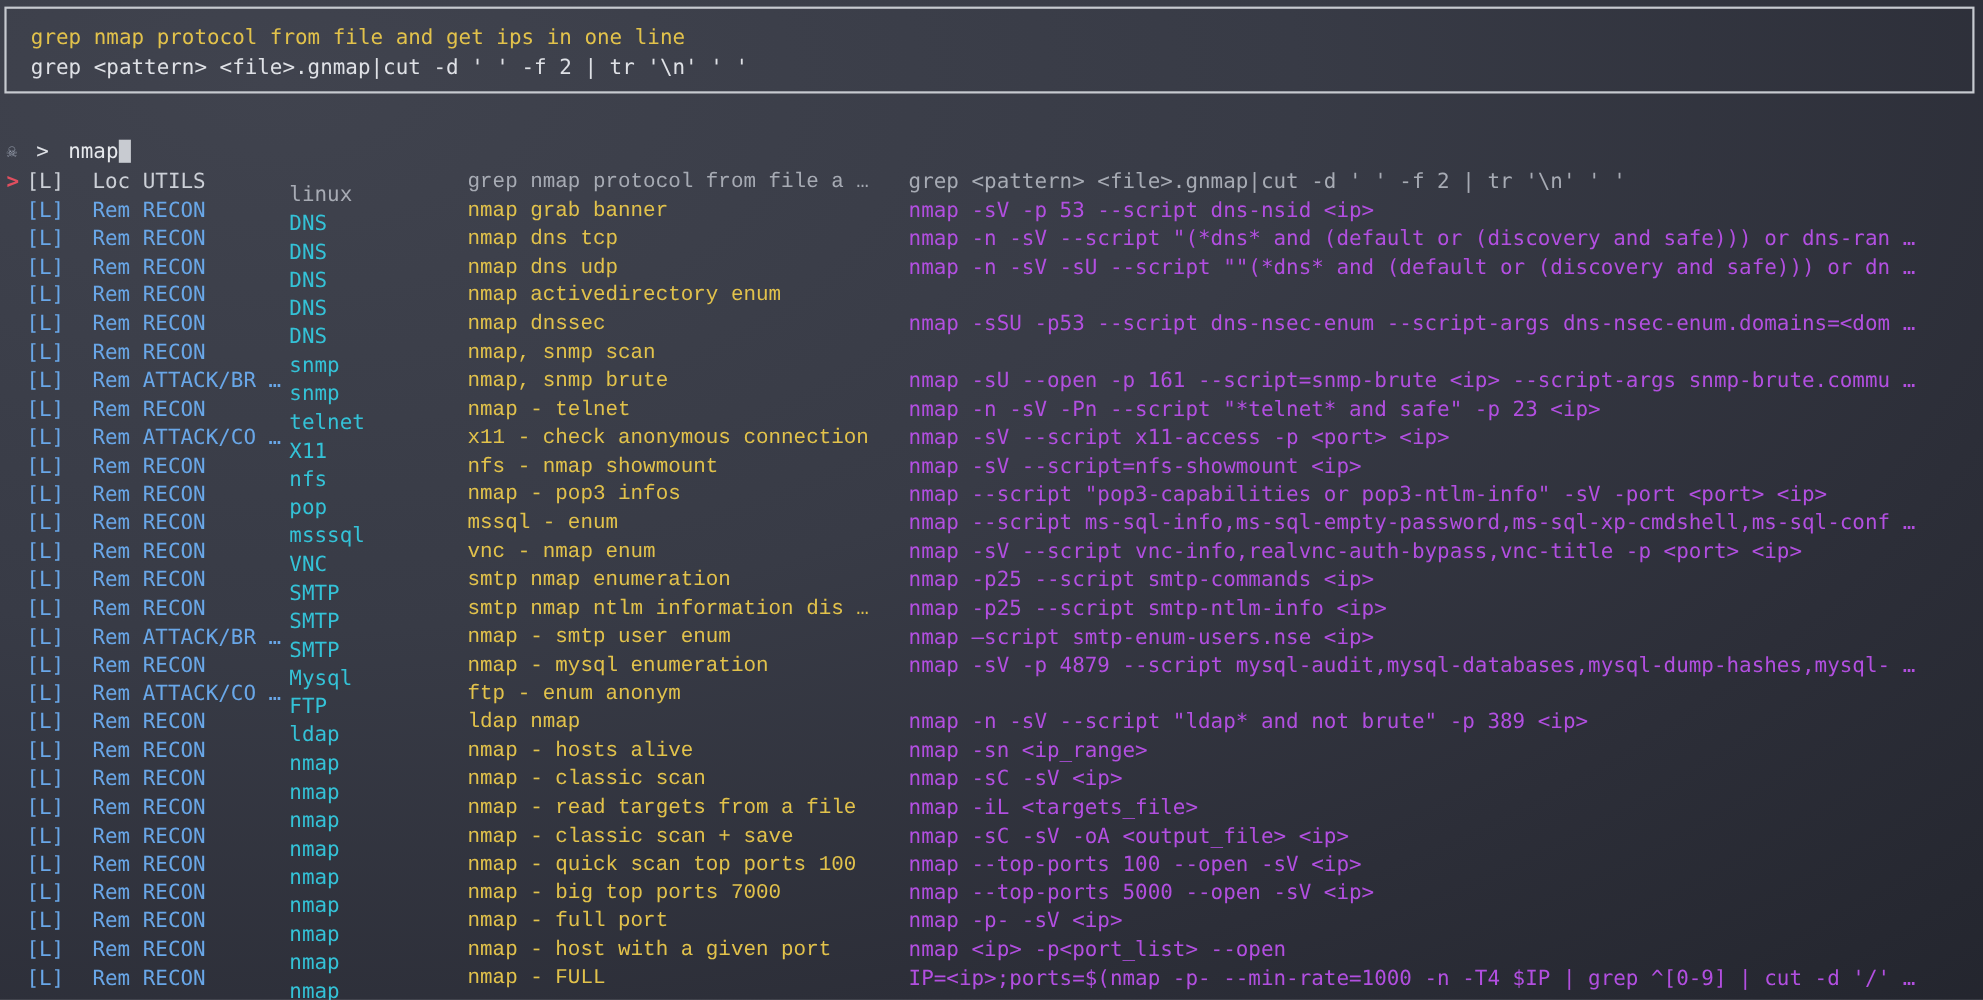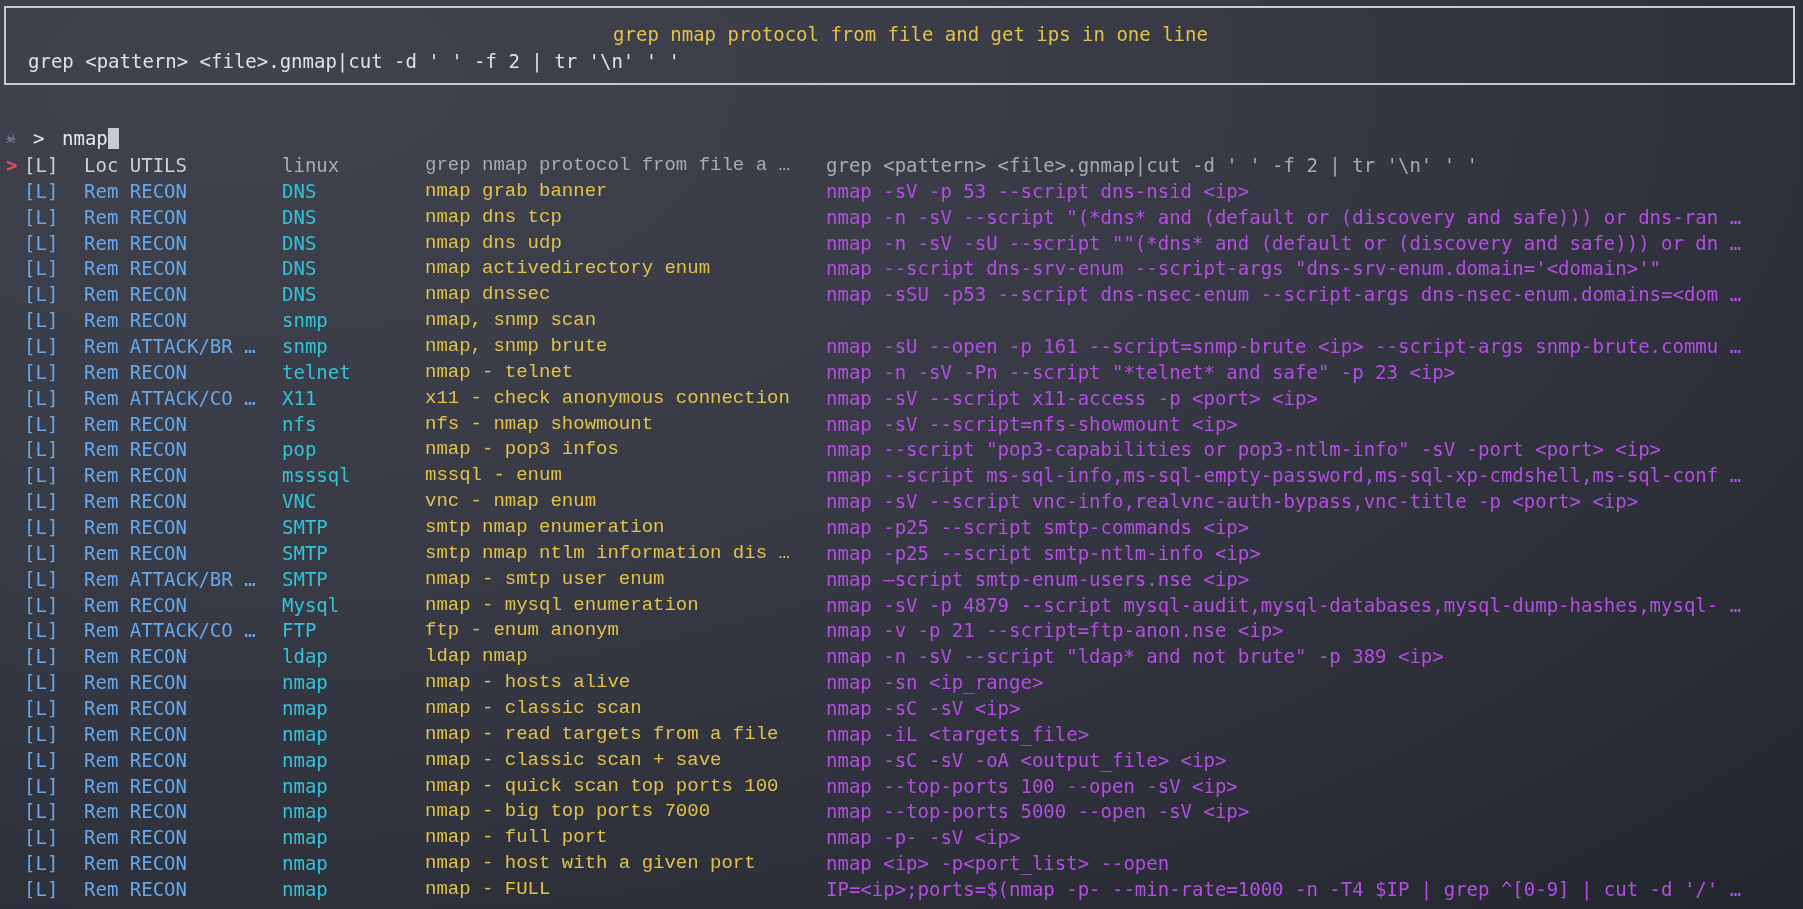--- a/index.html
+++ b/index.html
@@ -9,36 +9,36 @@
     font-size:19px;
     background: radial-gradient(135% 145% at 14% 8%, #40434e 0%, #383b46 38%, #2c2e38 68%, #20222a 100%);
     position:relative;
   }
   
   .preview-box {
     position:absolute; left:4px; top:6px; width:1791px; height:79px;
     border:2px solid var(--border-gray); padding:13px 0 0 22px;
   }
   .preview-box .line { line-height:27px; white-space:pre; }
-  .preview-title   { color:var(--desc-yellow);text-align:center; }
+  .preview-title   { color:var(--desc-yellow); }
   .preview-command { color:var(--text-white); }
   
   .prompt-line { position:absolute; left:0; top:125px; height:26px; line-height:26px; white-space:pre; }
   .skull-icon  { position:absolute; left:6px;  top:0; color:var(--icon-gray); font-size:16px; }
   .prompt-sym  { position:absolute; left:33px; top:0; color:var(--text-white); }
   .prompt-query{ position:absolute; left:62px; top:0; color:#e6e8ec; }
   .cursor-block{ display:inline-block; width:11px; height:21px; background:var(--cursor-gray); vertical-align:-4px; }
   
   .results { position:absolute; left:0; top:153px; width:1803px; }
   .row { position:relative; height:25.86px; line-height:25.86px; }
   .c { position:absolute; top:0; white-space:pre; }
   .ptr  { left:6px;   color:var(--pointer-red); font-weight:bold; }
   .tag  { left:24px;  color:var(--flag-blue); }
   .flag { left:84px;  color:var(--flag-blue); }
-  .proto{ left:282px; color:var(--proto-cyan); }
+  .proto{ left:263px; color:var(--proto-cyan);margin-top:12px; }
   .desc { left:425px; color:var(--desc-yellow);font-family:Liberation Mono, monospace; }
   .cmd  { left:826px; color:var(--cmd-purple); max-width:975px; overflow:hidden; }
   .row.selected .tag, .row.selected .flag { color:#ccd0d7; }
   .row.selected .proto, .row.selected .desc, .row.selected .cmd { color:#a7abb4; }
 </style>
 </head>
 <body>
 
 <div class="preview-box">
   <div class="line preview-title">grep nmap protocol from file and get ips in one line</div>
@@ -83,21 +83,20 @@
     <span class="c proto">DNS</span>
     <span class="c desc">nmap dns udp</span>
     <span class="c cmd">nmap -n -sV -sU --script ""(*dns* and (default or (discovery and safe))) or dn …</span>
   </div>
     <div class="row">
     <span class="c ptr"></span>
     <span class="c tag">[L]</span>
     <span class="c flag">Rem RECON</span>
     <span class="c proto">DNS</span>
     <span class="c desc">nmap activedirectory enum</span>
-    <span class="c cmd">nmap --script dns-srv-enum --script-args "dns-srv-enum.domain='&lt;domain&gt;'"</span>
   </div>
     <div class="row">
     <span class="c ptr"></span>
     <span class="c tag">[L]</span>
     <span class="c flag">Rem RECON</span>
     <span class="c proto">DNS</span>
     <span class="c desc">nmap dnssec</span>
     <span class="c cmd">nmap -sSU -p53 --script dns-nsec-enum --script-args dns-nsec-enum.domains=&lt;dom …</span>
   </div>
     <div class="row">
@@ -194,21 +193,20 @@
     <span class="c proto">Mysql</span>
     <span class="c desc">nmap - mysql enumeration</span>
     <span class="c cmd">nmap -sV -p 4879 --script mysql-audit,mysql-databases,mysql-dump-hashes,mysql- …</span>
   </div>
     <div class="row">
     <span class="c ptr"></span>
     <span class="c tag">[L]</span>
     <span class="c flag">Rem ATTACK/CO …</span>
     <span class="c proto">FTP</span>
     <span class="c desc">ftp - enum anonym</span>
-    <span class="c cmd">nmap -v -p 21 --script=ftp-anon.nse &lt;ip&gt;</span>
   </div>
     <div class="row">
     <span class="c ptr"></span>
     <span class="c tag">[L]</span>
     <span class="c flag">Rem RECON</span>
     <span class="c proto">ldap</span>
     <span class="c desc">ldap nmap</span>
     <span class="c cmd">nmap -n -sV --script "ldap* and not brute" -p 389 &lt;ip&gt;</span>
   </div>
     <div class="row">

